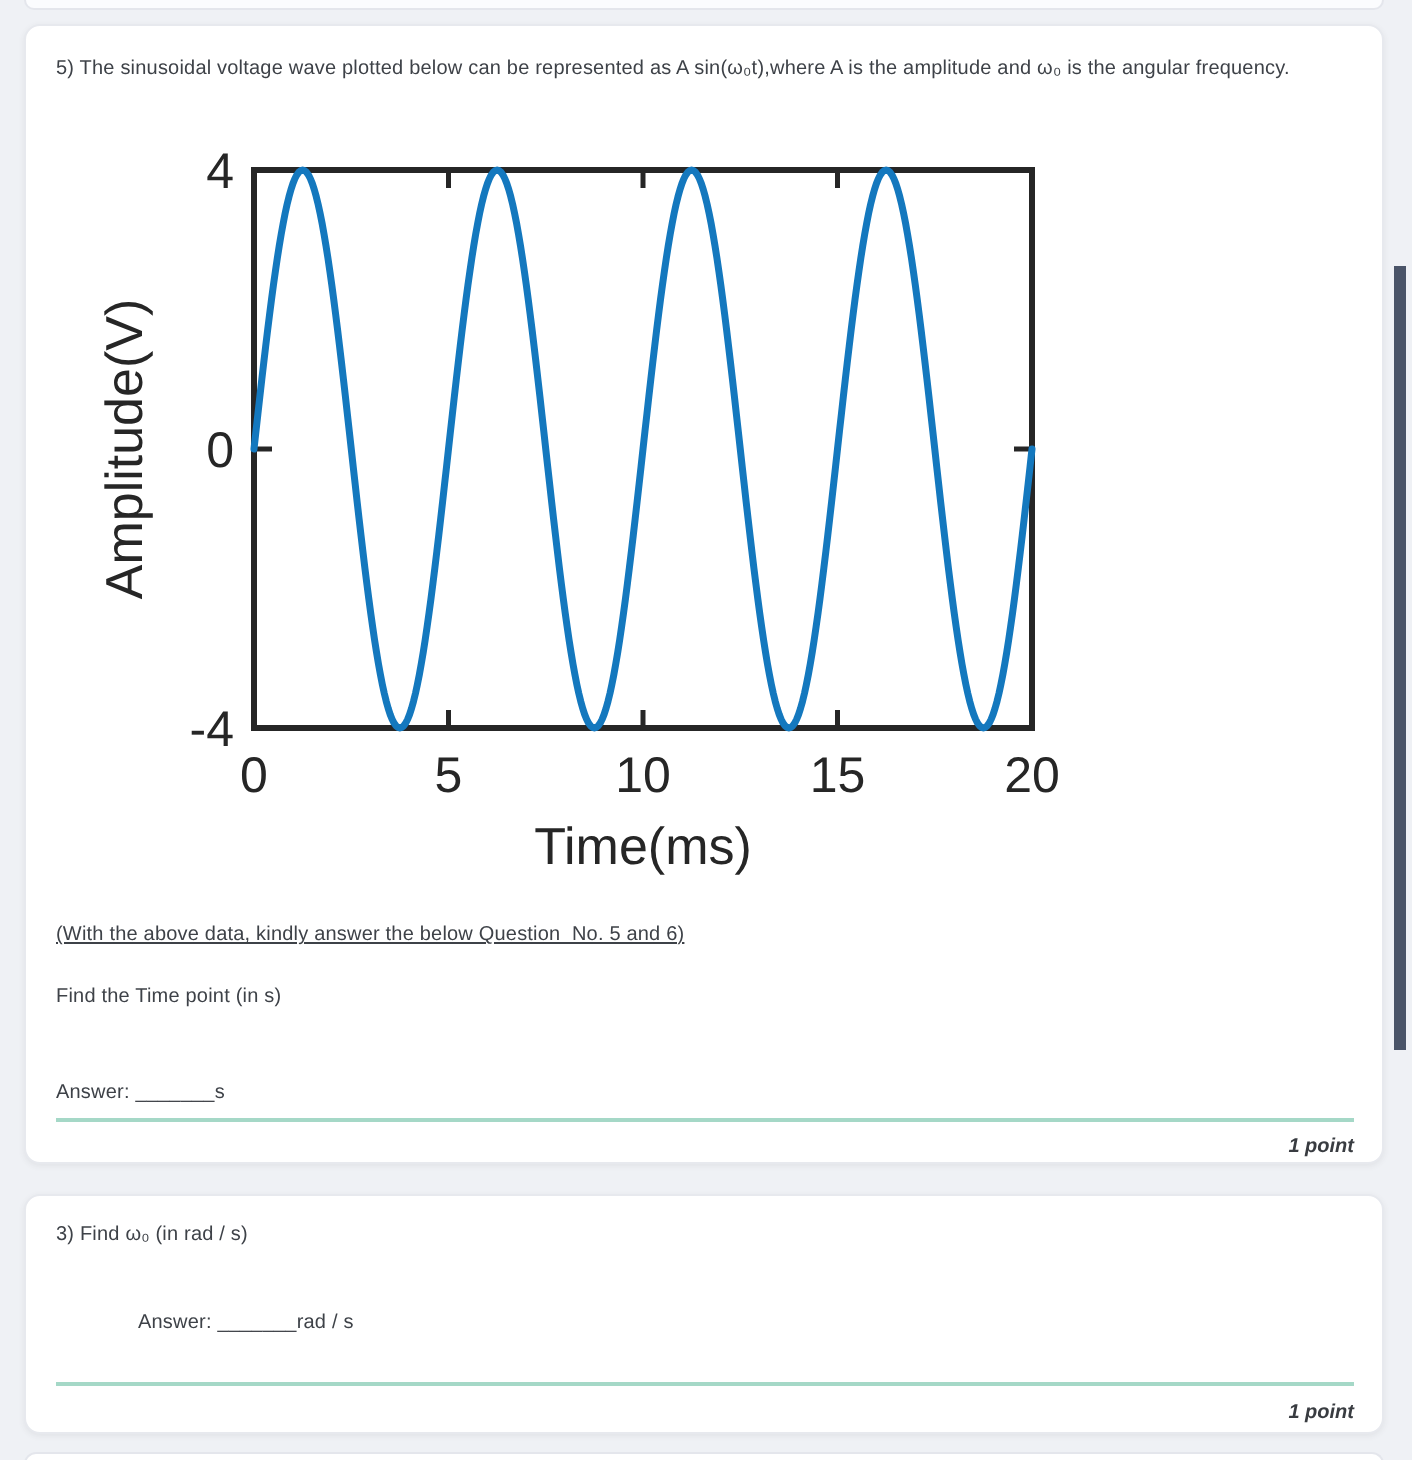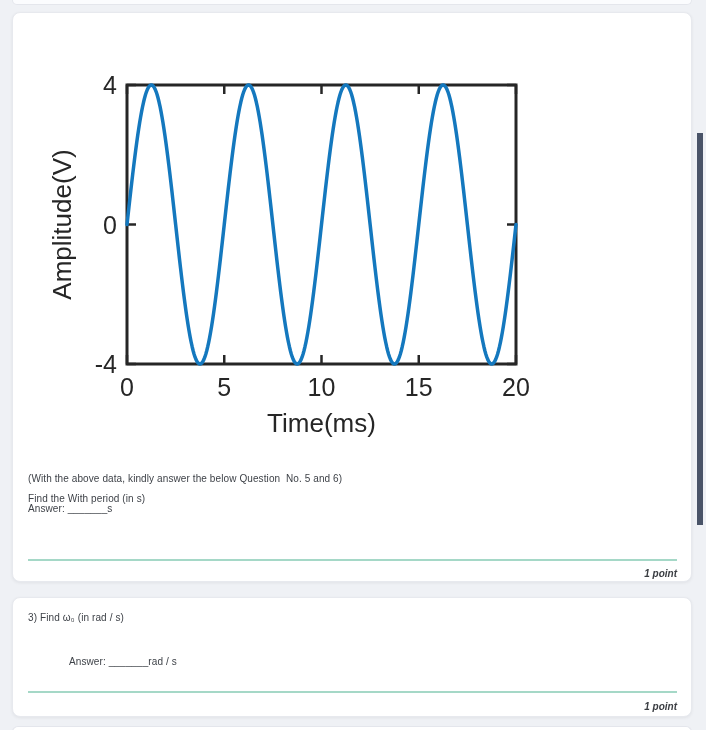--- a/index.html
+++ b/index.html
@@ -30,42 +30,43 @@
   .card-q5{top:12px;height:570px;}
   .card-q6{top:597px;height:120px;}
   .q-text{
     position:absolute;left:15px;margin:0;
     font-size:10px;color:#3e4248;letter-spacing:0.1px;
     white-space:pre-wrap;
   }
   .card-q5 .header{top:16px;right:15px;}
   .chart{position:absolute;left:28px;top:38px;width:520px;height:400px;}
   .chart svg{display:block;}
-  .card-q5 .note{top:460px;}
+  .card-q5 .note{top:449px;text-decoration:underline;}
   .card-q5 .prompt{top:480px;}
-  .card-q5 .answer{top:490px;}
+  .card-q5 .answer{top:528px;}
   .card-q5 .answer-line{position:absolute;left:15px;right:14px;top:546px;height:2px;background:#a5d8c7;}
   .card-q5 .points{position:absolute;right:14px;top:555px;margin:0;font-size:10px;font-style:italic;font-weight:bold;color:#393c41;}
   .card-q6 .header{top:14px;right:15px;}
   .card-q6 .answer{top:58px;margin-left:41px;}
   .card-q6 .answer-line{position:absolute;left:15px;right:14px;top:93px;height:2px;background:#a5d8c7;}
   .card-q6 .points{position:absolute;right:14px;top:103px;margin:0;font-size:10px;font-style:italic;font-weight:bold;color:#393c41;}
   .scrollbar-thumb{
     position:absolute;left:697px;top:133px;width:6px;height:392px;
     background:#4a5468;
   }
 </style>
 </head>
 <body>
 
 <div class="page">
 
   <div class="prev-card-edge"></div>
 
   <section class="card card-q5">
+    <p class="q-text header">5) The sinusoidal voltage wave plotted below can be represented as A sin(ω₀t),where A is the amplitude and ω₀ is the angular frequency.</p>
 
     <div class="chart">
       <svg viewBox="0 0 520 400" width="520" height="400">
           <rect x="86" y="34" width="389" height="279" fill="none" stroke="#262626" stroke-width="3"></rect>
           <line x1="86" y1="313" x2="86" y2="304" stroke="#262626" stroke-width="2.5"></line>
           <line x1="86" y1="34" x2="86" y2="43" stroke="#262626" stroke-width="2.5"></line>
           <text x="86" y="345" text-anchor="middle" font-size="25" fill="#262626" font-family="&quot;Liberation Sans&quot;, sans-serif">0</text>
           <line x1="183.25" y1="313" x2="183.25" y2="304" stroke="#262626" stroke-width="2.5"></line>
           <line x1="183.25" y1="34" x2="183.25" y2="43" stroke="#262626" stroke-width="2.5"></line>
           <text x="183.25" y="345" text-anchor="middle" font-size="25" fill="#262626" font-family="&quot;Liberation Sans&quot;, sans-serif">5</text>
@@ -87,21 +88,21 @@
           <line x1="86" y1="313" x2="95" y2="313" stroke="#262626" stroke-width="2.5"></line>
           <line x1="475" y1="313" x2="466" y2="313" stroke="#262626" stroke-width="2.5"></line>
           <text x="76" y="322" text-anchor="end" font-size="25" fill="#262626" font-family="&quot;Liberation Sans&quot;, sans-serif">-4</text>
           <path d="M86.00 173.50L86.97 164.74L87.94 156.02L88.92 147.36L89.89 138.81L90.86 130.39L91.83 122.15L92.81 114.10L93.78 106.30L94.75 98.75L95.72 91.50L96.70 84.58L97.67 78.01L98.64 71.81L99.62 66.01L100.59 60.64L101.56 55.72L102.53 51.26L103.51 47.28L104.48 43.80L105.45 40.83L106.42 38.38L107.40 36.47L108.37 35.10L109.34 34.28L110.31 34.00L111.29 34.28L112.26 35.10L113.23 36.47L114.20 38.38L115.18 40.83L116.15 43.80L117.12 47.28L118.09 51.26L119.07 55.72L120.04 60.64L121.01 66.01L121.98 71.81L122.96 78.01L123.93 84.58L124.90 91.50L125.87 98.75L126.84 106.30L127.82 114.10L128.79 122.15L129.76 130.39L130.74 138.81L131.71 147.36L132.68 156.02L133.65 164.74L134.63 173.50L135.60 182.26L136.57 190.98L137.54 199.64L138.51 208.19L139.49 216.61L140.46 224.85L141.43 232.90L142.40 240.70L143.38 248.25L144.35 255.50L145.32 262.42L146.29 268.99L147.27 275.19L148.24 280.99L149.21 286.36L150.18 291.28L151.16 295.74L152.13 299.72L153.10 303.20L154.07 306.17L155.05 308.62L156.02 310.53L156.99 311.90L157.96 312.72L158.94 313.00L159.91 312.72L160.88 311.90L161.85 310.53L162.83 308.62L163.80 306.17L164.77 303.20L165.74 299.72L166.72 295.74L167.69 291.28L168.66 286.36L169.63 280.99L170.61 275.19L171.58 268.99L172.55 262.42L173.52 255.50L174.50 248.25L175.47 240.70L176.44 232.90L177.41 224.85L178.39 216.61L179.36 208.19L180.33 199.64L181.30 190.98L182.28 182.26L183.25 173.50L184.22 164.74L185.19 156.02L186.17 147.36L187.14 138.81L188.11 130.39L189.08 122.15L190.06 114.10L191.03 106.30L192.00 98.75L192.97 91.50L193.95 84.58L194.92 78.01L195.89 71.81L196.86 66.01L197.84 60.64L198.81 55.72L199.78 51.26L200.75 47.28L201.73 43.80L202.70 40.83L203.67 38.38L204.64 36.47L205.62 35.10L206.59 34.28L207.56 34.00L208.53 34.28L209.51 35.10L210.48 36.47L211.45 38.38L212.42 40.83L213.40 43.80L214.37 47.28L215.34 51.26L216.31 55.72L217.29 60.64L218.26 66.01L219.23 71.81L220.20 78.01L221.18 84.58L222.15 91.50L223.12 98.75L224.09 106.30L225.07 114.10L226.04 122.15L227.01 130.39L227.98 138.81L228.96 147.36L229.93 156.02L230.90 164.74L231.87 173.50L232.85 182.26L233.82 190.98L234.79 199.64L235.76 208.19L236.74 216.61L237.71 224.85L238.68 232.90L239.65 240.70L240.63 248.25L241.60 255.50L242.57 262.42L243.54 268.99L244.52 275.19L245.49 280.99L246.46 286.36L247.43 291.28L248.41 295.74L249.38 299.72L250.35 303.20L251.32 306.17L252.30 308.62L253.27 310.53L254.24 311.90L255.21 312.72L256.19 313.00L257.16 312.72L258.13 311.90L259.10 310.53L260.08 308.62L261.05 306.17L262.02 303.20L262.99 299.72L263.97 295.74L264.94 291.28L265.91 286.36L266.88 280.99L267.86 275.19L268.83 268.99L269.80 262.42L270.77 255.50L271.75 248.25L272.72 240.70L273.69 232.90L274.67 224.85L275.64 216.61L276.61 208.19L277.58 199.64L278.56 190.98L279.53 182.26L280.50 173.50L281.47 164.74L282.45 156.02L283.42 147.36L284.39 138.81L285.36 130.39L286.34 122.15L287.31 114.10L288.28 106.30L289.25 98.75L290.23 91.50L291.20 84.58L292.17 78.01L293.14 71.81L294.12 66.01L295.09 60.64L296.06 55.72L297.03 51.26L298.01 47.28L298.98 43.80L299.95 40.83L300.92 38.38L301.90 36.47L302.87 35.10L303.84 34.28L304.81 34.00L305.79 34.28L306.76 35.10L307.73 36.47L308.70 38.38L309.68 40.83L310.65 43.80L311.62 47.28L312.59 51.26L313.57 55.72L314.54 60.64L315.51 66.01L316.48 71.81L317.46 78.01L318.43 84.58L319.40 91.50L320.37 98.75L321.35 106.30L322.32 114.10L323.29 122.15L324.26 130.39L325.24 138.81L326.21 147.36L327.18 156.02L328.15 164.74L329.13 173.50L330.10 182.26L331.07 190.98L332.04 199.64L333.02 208.19L333.99 216.61L334.96 224.85L335.93 232.90L336.91 240.70L337.88 248.25L338.85 255.50L339.82 262.42L340.80 268.99L341.77 275.19L342.74 280.99L343.71 286.36L344.69 291.28L345.66 295.74L346.63 299.72L347.60 303.20L348.58 306.17L349.55 308.62L350.52 310.53L351.49 311.90L352.47 312.72L353.44 313.00L354.41 312.72L355.38 311.90L356.36 310.53L357.33 308.62L358.30 306.17L359.27 303.20L360.25 299.72L361.22 295.74L362.19 291.28L363.16 286.36L364.14 280.99L365.11 275.19L366.08 268.99L367.05 262.42L368.03 255.50L369.00 248.25L369.97 240.70L370.94 232.90L371.92 224.85L372.89 216.61L373.86 208.19L374.83 199.64L375.81 190.98L376.78 182.26L377.75 173.50L378.72 164.74L379.70 156.02L380.67 147.36L381.64 138.81L382.61 130.39L383.59 122.15L384.56 114.10L385.53 106.30L386.50 98.75L387.48 91.50L388.45 84.58L389.42 78.01L390.39 71.81L391.37 66.01L392.34 60.64L393.31 55.72L394.28 51.26L395.26 47.28L396.23 43.80L397.20 40.83L398.17 38.38L399.15 36.47L400.12 35.10L401.09 34.28L402.06 34.00L403.04 34.28L404.01 35.10L404.98 36.47L405.95 38.38L406.93 40.83L407.90 43.80L408.87 47.28L409.84 51.26L410.82 55.72L411.79 60.64L412.76 66.01L413.73 71.81L414.71 78.01L415.68 84.58L416.65 91.50L417.62 98.75L418.60 106.30L419.57 114.10L420.54 122.15L421.51 130.39L422.49 138.81L423.46 147.36L424.43 156.02L425.40 164.74L426.38 173.50L427.35 182.26L428.32 190.98L429.29 199.64L430.27 208.19L431.24 216.61L432.21 224.85L433.18 232.90L434.16 240.70L435.13 248.25L436.10 255.50L437.07 262.42L438.05 268.99L439.02 275.19L439.99 280.99L440.96 286.36L441.94 291.28L442.91 295.74L443.88 299.72L444.85 303.20L445.83 306.17L446.80 308.62L447.77 310.53L448.74 311.90L449.72 312.72L450.69 313.00L451.66 312.72L452.63 311.90L453.61 310.53L454.58 308.62L455.55 306.17L456.52 303.20L457.50 299.72L458.47 295.74L459.44 291.28L460.41 286.36L461.39 280.99L462.36 275.19L463.33 268.99L464.30 262.42L465.28 255.50L466.25 248.25L467.22 240.70L468.19 232.90L469.17 224.85L470.14 216.61L471.11 208.19L472.08 199.64L473.06 190.98L474.03 182.26L475.00 173.50" fill="none" stroke="#1478be" stroke-width="3.5" stroke-linecap="round" stroke-linejoin="round"></path>
           <text x="280.5" y="381" text-anchor="middle" font-size="26" fill="#262626" font-family="&quot;Liberation Sans&quot;, sans-serif">Time(ms)</text>
           <text x="30" y="173.5" text-anchor="middle" font-size="26" fill="#262626" transform="rotate(-90 30 173.5)" font-family="&quot;Liberation Sans&quot;, sans-serif">Amplitude(V)</text>
         </svg>
     </div>
 
     <p class="q-text note">(With the above data, kindly answer the below Question  No. 5 and 6)</p>
-    <p class="q-text prompt">Find the With period (in s)</p>
+    <p class="q-text prompt">Find the Time point (in s)</p>
     <p class="q-text answer">Answer: _______s</p>
     <div class="answer-line"></div>
     <p class="points">1 point</p>
   </section>
 
   <section class="card card-q6">
     <p class="q-text header">3) Find ω₀ (in rad / s)</p>
     <p class="q-text answer">Answer: _______rad / s</p>
     <div class="answer-line"></div>
     <p class="points">1 point</p>

